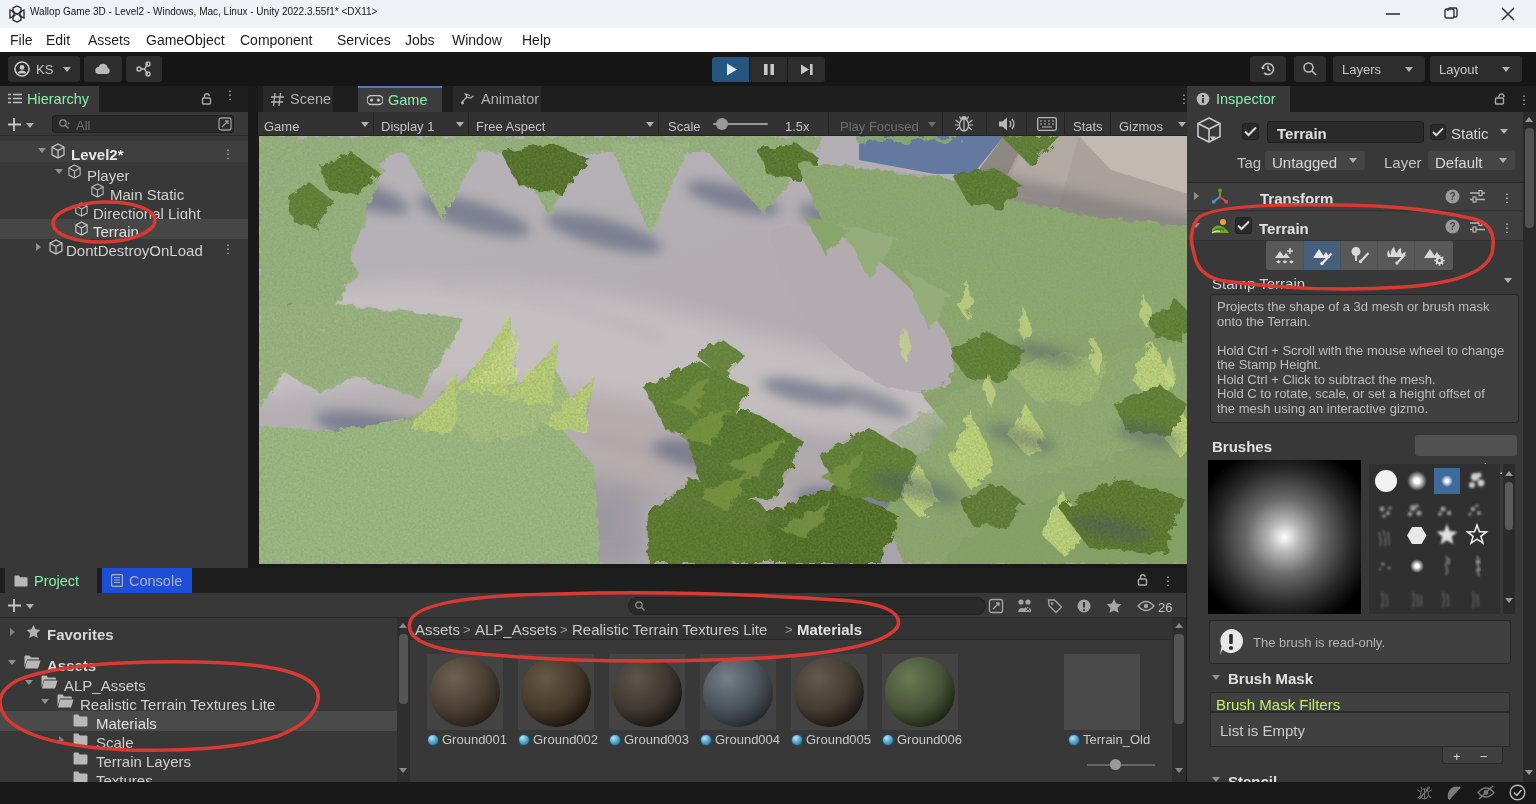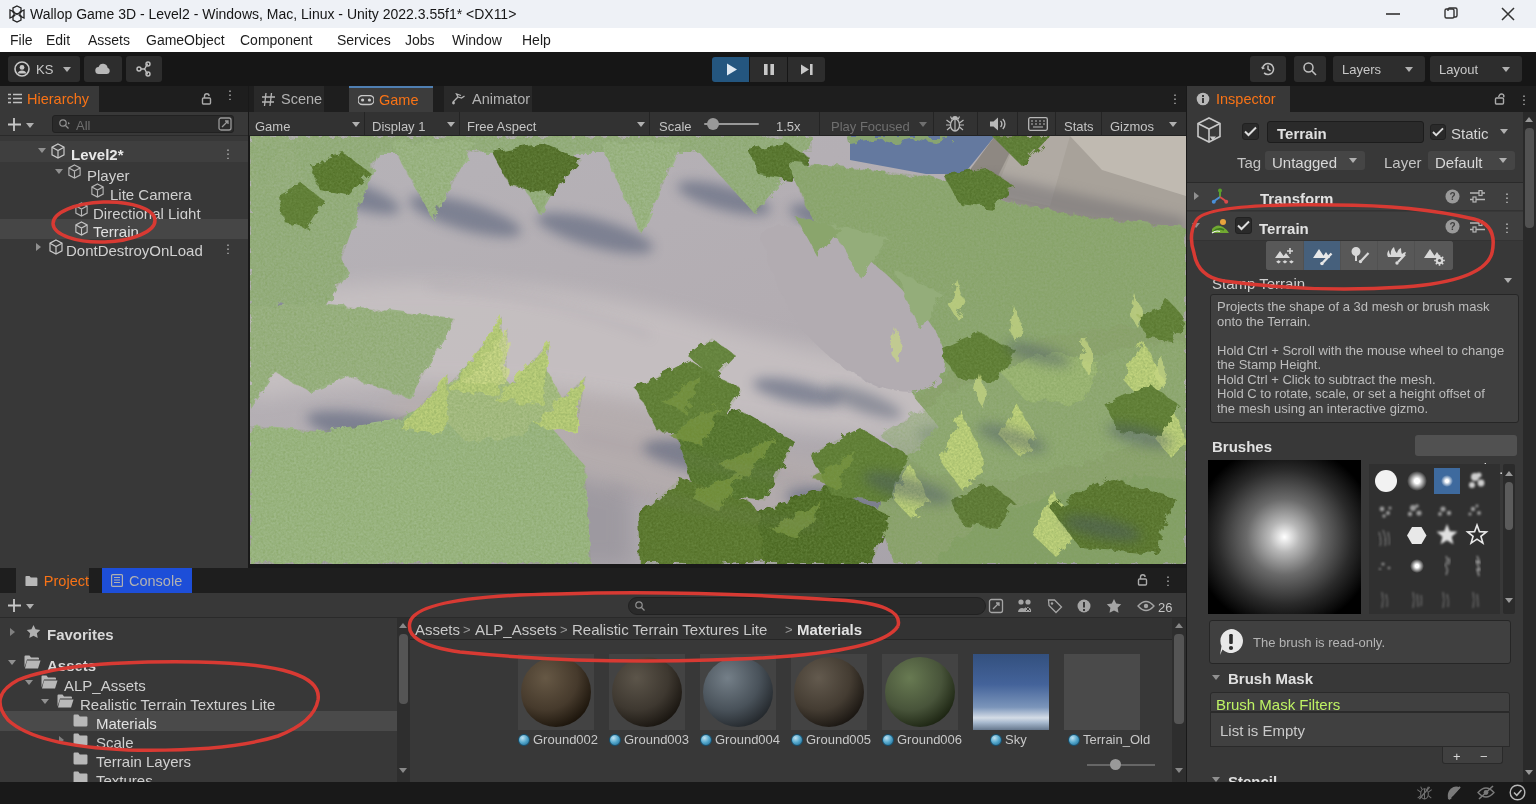--- a/index.html
+++ b/index.html
@@ -2,31 +2,31 @@
 <html><head>
 <meta charset="utf-8">
 <style>
 * { margin:0; padding:0; box-sizing:border-box; }
 html,body { width:1536px; height:804px; overflow:hidden; background:#191919;
   font-family:"Liberation Sans", sans-serif; }
 .abs { position:absolute; }
 #page { position:relative; width:1536px; height:804px; }
 
 #titlebar { position:absolute; left:0; top:0; width:1536px; height:28px; background:#eef1f6; color:#1b1b1b; }
-#titlebar .ttext { position:absolute; left:30px; top:6px; font-size:14px; color:#151515; }
+#titlebar .ttext { position:absolute; left:30px; top:6px; font-size:10px; color:#151515; }
 
 #menubar { position:absolute; left:0; top:28px; width:1536px; height:24px; background:#ffffff; color:#1c1c1c; font-size:14px;padding-left:24px; }
 #menubar span { position:absolute; top:4px; }
 
 #toolbar { position:absolute; left:0; top:52px; width:1536px; height:34px; background:#161616; }
 .tbtn { position:absolute; top:56px; height:26px; background:#2d2d2d; border-radius:3px; color:#c8c8c8; font-size:13px; }
 
 .panel { position:absolute; background:#383838; }
 .tabrow { position:absolute; background:#1e1e1e; }
-.tab { position:absolute; top:0; height:26px; font-size:14.5px; color:#f97316; background:#383838; display:flex; align-items:center; }
+.tab { position:absolute; top:0; height:26px; font-size:14.5px; color:#86efac; background:#383838; display:flex; align-items:center; }
 .txt { position:absolute; font-size:15px; color:#c4c4c4; white-space:nowrap; }
 .sm { font-size:13px !important; }
 .btxt { position:absolute; font-size:15px; font-weight:bold; color:#d8d8d8; white-space:nowrap; }
 .dim { color:#6f6f6f; }
 .tri-r { width:0; height:0; border-left:5px solid #909090; border-top:4px solid transparent; border-bottom:4px solid transparent; }
 .tri-d { width:0; height:0; border-top:5px solid #909090; border-left:4px solid transparent; border-right:4px solid transparent; }
 .ddarrow { width:0; height:0; border-top:5px solid #b0b0b0; border-left:4px solid transparent; border-right:4px solid transparent; }
 .sep { position:absolute; background:#242424; }
 .fld { position:absolute; background:#2a2a2a; border:1px solid #212121; border-radius:3px; }
 .drop { position:absolute; background:#454545; border-radius:3px; }
@@ -173,21 +173,21 @@
 
   <div class="tri-d abs" style="left:55px;top:83px"></div>
   <svg class="abs" style="left:67px;top:78px" width="15" height="15" viewBox="0 0 16 16">
     <path d="M8 1 L14 4.2 V11.8 L8 15 L2 11.8 V4.2 Z M2 4.2 L8 7.5 L14 4.2 M8 7.5 V15" fill="none" stroke="#b5b5b5" stroke-width="1.2"></path>
   </svg>
   <div class="txt" style="left:87px;top:81px;color:#d0d0d0;">Player</div>
 
   <svg class="abs" style="left:90px;top:97px" width="15" height="15" viewBox="0 0 16 16">
     <path d="M8 1 L14 4.2 V11.8 L8 15 L2 11.8 V4.2 Z M2 4.2 L8 7.5 L14 4.2 M8 7.5 V15" fill="none" stroke="#b5b5b5" stroke-width="1.2"></path>
   </svg>
-  <div class="txt" style="left:110px;top:100px;color:#d0d0d0;">Lite Camera</div>
+  <div class="txt" style="left:110px;top:100px;color:#d0d0d0;">Main Static</div>
 
   <svg class="abs" style="left:74px;top:116px" width="15" height="15" viewBox="0 0 16 16">
     <path d="M8 1 L14 4.2 V11.8 L8 15 L2 11.8 V4.2 Z M2 4.2 L8 7.5 L14 4.2 M8 7.5 V15" fill="none" stroke="#b5b5b5" stroke-width="1.2"></path>
   </svg>
   <div class="txt" style="left:93px;top:119px;color:#d0d0d0;">Directional Light</div>
 
   <div class="abs" style="left:0;top:133px;width:248px;height:20px;background:#464646;"></div>
   <svg class="abs" style="left:74px;top:135px" width="15" height="15" viewBox="0 0 16 16">
     <path d="M8 1 L14 4.2 V11.8 L8 15 L2 11.8 V4.2 Z M2 4.2 L8 7.5 L14 4.2 M8 7.5 V15" fill="none" stroke="#c5c5c5" stroke-width="1.2"></path>
   </svg>
@@ -195,21 +195,21 @@
 
   <div class="tri-r abs" style="left:36px;top:157px"></div>
   <svg class="abs" style="left:48px;top:153px" width="16" height="16" viewBox="0 0 16 16">
     <path d="M8 1 L14 4.2 V11.8 L8 15 L2 11.8 V4.2 Z" fill="none" stroke="#c8c8c8" stroke-width="1.2"></path>
     <path d="M2 4.2 L8 7.5 L14 4.2 M8 7.5 V15" fill="none" stroke="#c8c8c8" stroke-width="1.2"></path>
   </svg>
   <div class="txt" style="left:66px;top:156px;color:#d0d0d0;">DontDestroyOnLoad</div>
   <div class="abs" style="left:222px;top:156px;color:#bbb;font-size:12px;">⋮</div>
 </div>
 
-<div class="panel" style="left:249px;top:86px;width:937px;height:482px;background:#191919;">
+<div class="panel" style="left:258px;top:86px;width:937px;height:482px;background:#191919;">
 
   <div class="tabrow" style="left:0;top:0;width:937px;height:26px;"></div>
   <div class="tab" style="left:5px;width:70px;background:#292929;color:#b2b2b2;">
     <svg style="margin:0 6px 0 8px" width="13" height="13" viewBox="0 0 13 13">
       <path d="M4 0 L2.5 13 M9.5 0 L8 13 M0 4 h13 M0 9 h12" stroke="#b5b5b5" stroke-width="1.3" fill="none"></path>
     </svg>Scene
   </div>
   <div class="tab" style="left:100px;width:84px;background:#3c3c3c;border-top:2px solid #4f7fb2;">
     <svg style="margin:0 5px 0 9px" width="16" height="11" viewBox="0 0 16 11">
       <path d="M4.5 0.5 h7 a4.5 4.5 0 0 1 0 9 h-7 a4.5 4.5 0 0 1 0 -9 Z" fill="none" stroke="#c8c8c8" stroke-width="1.3"></path>
@@ -400,21 +400,21 @@
     </g>
     <g fill="#c8d884" opacity="0.7" filter="url(#rough)">
       <path d="M700 170 l6 -28 l8 26 l-6 16 Z M760 195 l5 -24 l8 22 l-6 14 Z M830 225 l5 -26 l8 24 l-6 15 Z M880 180 l5 -22 l7 20 l-5 13 Z M640 215 l5 -24 l7 22 l-5 14 Z M905 240 l5 -22 l7 20 l-5 13 Z M725 260 l5 -22 l7 20 l-5 13 Z"></path>
     </g>
   </svg>
 </div>
 
 <div class="panel" style="left:0;top:568px;width:1186px;height:214px;">
 
   <div class="tabrow" style="left:0;top:0;width:1186px;height:25px;"></div>
-  <div class="tab" style="left:16px;width:73px;height:25px;justify-content:flex-end;">
+  <div class="tab" style="left:5px;width:92px;height:25px;">
     <svg style="margin:0 6px 0 9px" width="14" height="12" viewBox="0 0 14 12">
       <path d="M0.5 1.5 a1 1 0 0 1 1 -1 h3.4 l1.4 1.8 h6.2 a1 1 0 0 1 1 1 v7.2 a1 1 0 0 1 -1 1 h-11 a1 1 0 0 1 -1 -1 Z" fill="#b8b8b8"></path>
     </svg>Project
   </div>
   <div class="tab" style="left:102px;width:90px;height:25px;background:#1d4ed8;color:#b2b2b2;">
     <svg style="margin:0 6px 0 9px" width="12" height="13" viewBox="0 0 12 13">
       <rect x="0.6" y="0.6" width="10.8" height="11.8" rx="1" fill="none" stroke="#b0b0b0" stroke-width="1.2"></rect>
       <path d="M3 3.5 h6 M3 6 h6 M3 8.5 h6" stroke="#b0b0b0" stroke-width="1.2"></path>
     </svg>Console
   </div>
@@ -518,20 +518,26 @@
 
   <div class="abs" style="left:410px;top:50px;width:776px;height:22px;background:#333333;border-bottom:1px solid #262626;"></div>
   <div class="txt" style="left:415px;top:53px;color:#c8c8c8;">Assets</div>
   <div class="txt" style="left:463px;top:54px;color:#9a9a9a;font-size:13px;">&gt;</div>
   <div class="txt" style="left:475px;top:53px;color:#c8c8c8;">ALP_Assets</div>
   <div class="txt" style="left:560px;top:54px;color:#9a9a9a;font-size:13px;">&gt;</div>
   <div class="txt" style="left:572px;top:53px;color:#c8c8c8;">Realistic Terrain Textures Lite</div>
   <div class="txt" style="left:785px;top:54px;color:#9a9a9a;font-size:13px;">&gt;</div>
   <div class="btxt" style="left:797px;top:53px;color:#e2e2e2;">Materials</div>
 
+  <div class="thumb" style="left:427px;">
+        <div class="tsq">
+          <div class="sphere" style="background:radial-gradient(circle at 35% 30%,#6e6154,#4a3e32  48%,#241e16 80%)"></div>
+        </div>
+        <div class="tlbl"><i></i>Ground001</div>
+      </div>
   <div class="thumb" style="left:518px;">
         <div class="tsq">
           <div class="sphere" style="background:radial-gradient(circle at 35% 30%,#665845,#463a2c  48%,#191209 80%)"></div>
         </div>
         <div class="tlbl"><i></i>Ground002</div>
       </div>
   <div class="thumb" style="left:609px;">
         <div class="tsq">
           <div class="sphere" style="background:radial-gradient(circle at 35% 30%,#5c554a,#3e3830  48%,#17130e 80%)"></div>
         </div>
@@ -548,24 +554,20 @@
           <div class="sphere" style="background:radial-gradient(circle at 35% 30%,#635a4e,#443c32  48%,#181410 80%)"></div>
         </div>
         <div class="tlbl"><i></i>Ground005</div>
       </div>
   <div class="thumb" style="left:882px;">
         <div class="tsq">
           <div class="sphere" style="background:radial-gradient(circle at 35% 30%,#687a52,#48543a  48%,#1a2210 80%)"></div>
         </div>
         <div class="tlbl"><i></i>Ground006</div>
       </div>
-  <div class="thumb" style="left:973px;">
-        <div class="tsq" style="background:linear-gradient(180deg,#33507e 0%,#44639a 40%,#7b95ba 70%,#d4dce6 84%,#a8bacf 90%,#66788e 100%)"></div>
-        <div class="tlbl" style="padding-left:17px;"><i></i>Sky</div>
-      </div>
   <div class="thumb" style="left:1064px;">
         <div class="tsq" style="background:#4a4a4a;"></div>
         <div class="tlbl" style="padding-left:4px;"><i></i>Terrain_Old</div>
       </div>
 
   <div class="abs" style="left:1172px;top:50px;width:14px;height:164px;background:#2e2e2e;"></div>
   <div class="tri-d abs" style="left:1175px;top:55px;transform:rotate(180deg);border-top-color:#888;"></div>
   <div class="abs" style="left:1174px;top:66px;width:10px;height:90px;background:#555;border-radius:4px;"></div>
   <div class="tri-d abs" style="left:1175px;top:200px;border-top-color:#888;"></div>
   <div class="abs" style="left:1087px;top:196px;width:68px;height:2px;background:#666;"></div>

